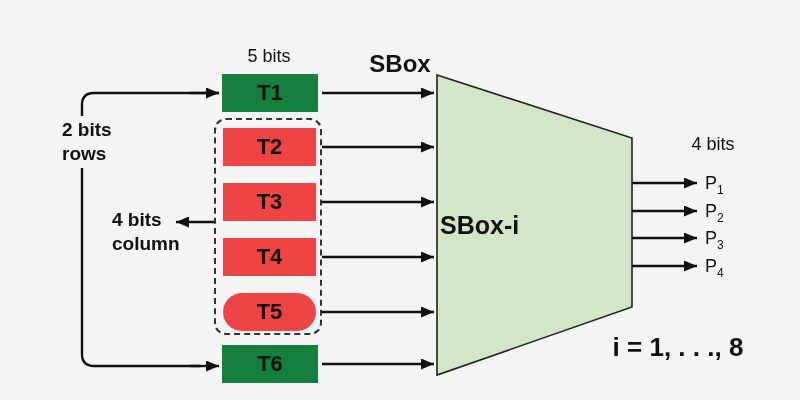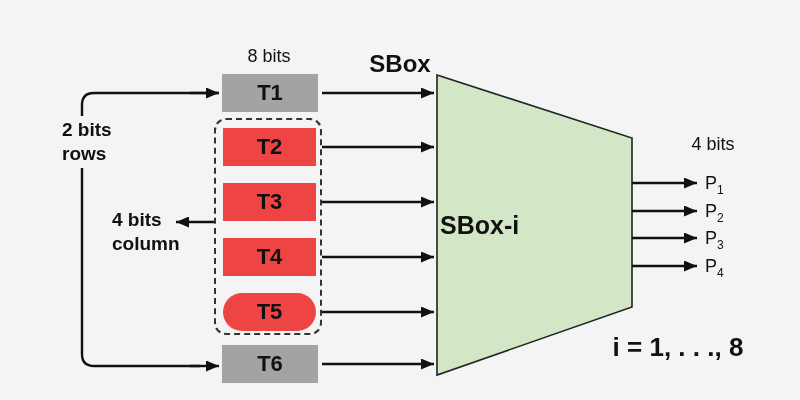--- a/index.html
+++ b/index.html
@@ -30,21 +30,21 @@
   }
   .column-label {
     left: 112px; top: 208px;
     font-size: 19px; font-weight: bold; line-height: 24px;
   }
   .tbox {
     position: absolute; left: 222px; width: 96px; height: 38px;
     display: flex; align-items: center; justify-content: center;
     font-size: 22px; font-weight: bold;
   }
-  .tbox.green { background: #a3a3a3; }
+  .tbox.green { background: #15803d; }
   .tbox.yellow { background: #ef4444; left: 223px; width: 93px; }
   .t1 { top: 74px; }
   .t2 { top: 128px; }
   .t3 { top: 183px; }
   .t4 { top: 238px; }
   .t5 { top: 293px; border-radius: 19px; }
   .t6 { top: 345px; }
 
   .dashed-group {
     position: absolute; left: 214px; top: 118px; width: 108px; height: 217px;
@@ -109,21 +109,21 @@
   <div class="dashed-group"></div>
 
   <div class="tbox green t1">T1</div>
   <div class="tbox yellow t2">T2</div>
   <div class="tbox yellow t3">T3</div>
   <div class="tbox yellow t4">T4</div>
   <div class="tbox yellow t5">T5</div>
   <div class="tbox green t6">T6</div>
 
   <div class="label diagram-title">SBox</div>
-  <div class="label six-bits">8 bits</div>
+  <div class="label six-bits">5 bits</div>
 
   <div class="label rows-label"><span>2 bits</span><br><span>rows</span></div>
 
   <div class="label column-label"><span>4 bits</span><br><span>column</span></div>
 
   <div class="label sbox-label">SBox-i</div>
 
   <div class="label four-bits-out">4 bits</div>
 
   <div class="label p-label p1"><span>P</span><sub>1</sub></div>

